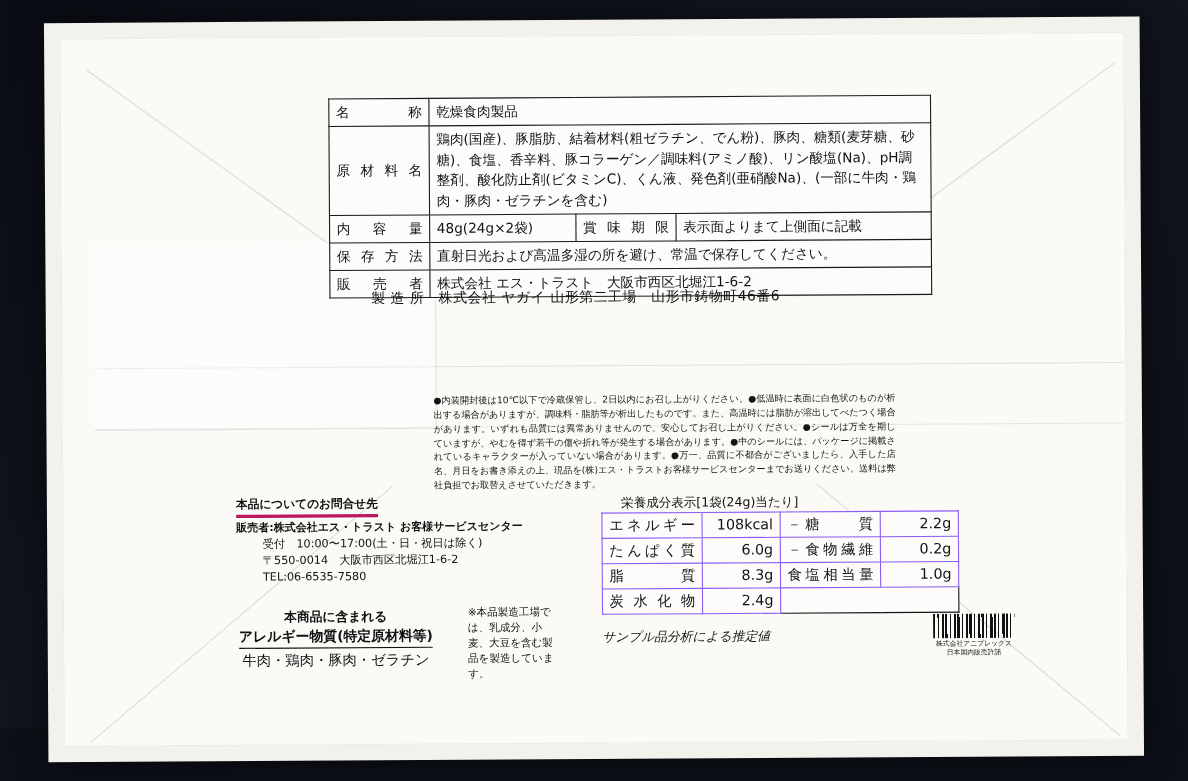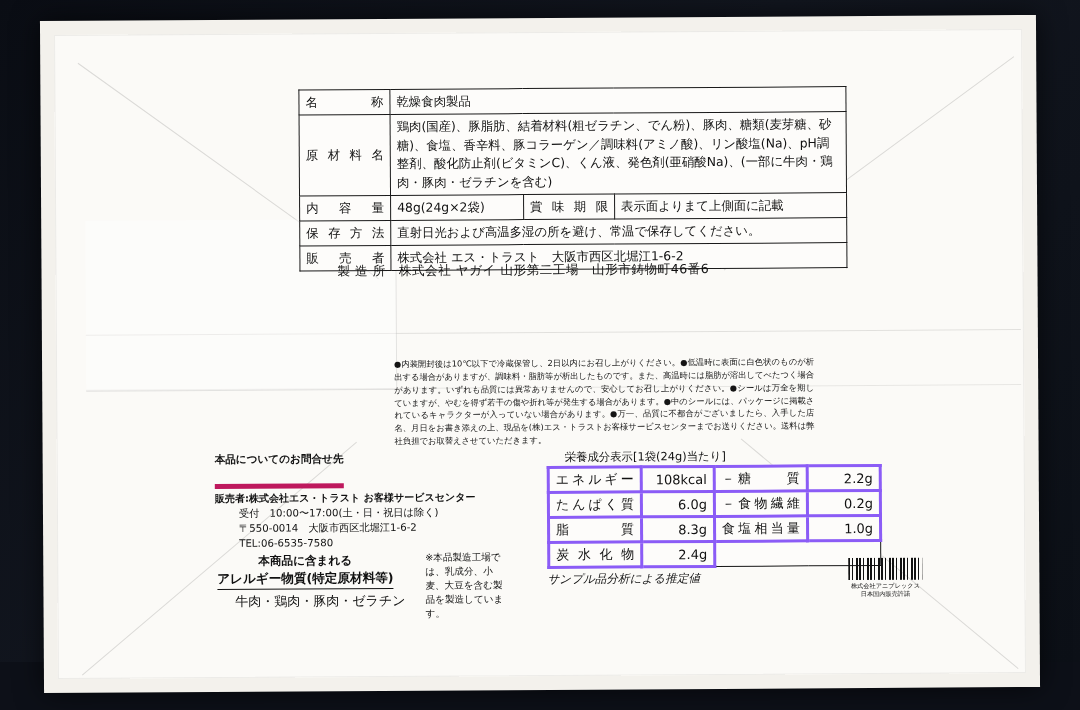--- a/index.html
+++ b/index.html
@@ -125,23 +125,23 @@
     left: 158px;
     top: 418px;
     width: 215px;
     font-size: 10.2px;
     line-height: 1.5;
     color: #111;
     font-family: "DejaVu Sans", "Liberation Sans", sans-serif;
   }
   .contact .c-title {
     font-weight: bold;
-    border-bottom: 5px solid #be185d;
+    border-bottom: 3px solid #be185d;
     display: inline-block;
-    padding-bottom: 16px;
+    padding-bottom: 0;
     margin-bottom: 2px;
     font-size: 10.6px;
   }
   .contact .c-sub { font-weight: bold; font-size: 10px; }
   .contact .c-row { white-space: nowrap; }
   .contact .indent { padding-left: 24px; }
 
   
   .allergy {
     position: absolute;
@@ -155,21 +155,21 @@
     font-family: "DejaVu Sans", "Liberation Sans", sans-serif;
   }
   .allergy .a1 { font-weight: bold; font-size: 11.6px; }
   .allergy .a2 {
     font-weight: bold;
     font-size: 12.6px;
     border-bottom: 1px solid #111;
     display: inline-block;
     padding-bottom: 2px;
   }
-  .allergy .a3 { font-size: 13px; margin-top: 3px; text-align: right; }
+  .allergy .a3 { font-size: 13px; margin-top: 3px; }
 
   
   .factory-note {
     position: absolute;
     left: 368px;
     top: 518px;
     width: 82px;
     font-size: 9.6px;
     line-height: 1.45;
     color: #111;
@@ -190,21 +190,21 @@
     left: 490px;
     top: 434px;
     border-collapse: collapse;
     border: 1px solid #151515;
     background: #fdfcfa;
     font-size: 13px;
     color: #111;
     font-family: "DejaVu Sans", "Liberation Sans", sans-serif;
   }
   .nutri-table td {
-    border: 3px solid #8b5cf6;
+    border: 1px solid #8b5cf6;
     padding: 2px 6px;
     white-space: nowrap;
   }
   .nt-name {
     text-align: justify;
     text-align-last: justify;
     width: 78px;
   }
   .nt-val { text-align: right; width: 58px; }
   .nutri-foot {

